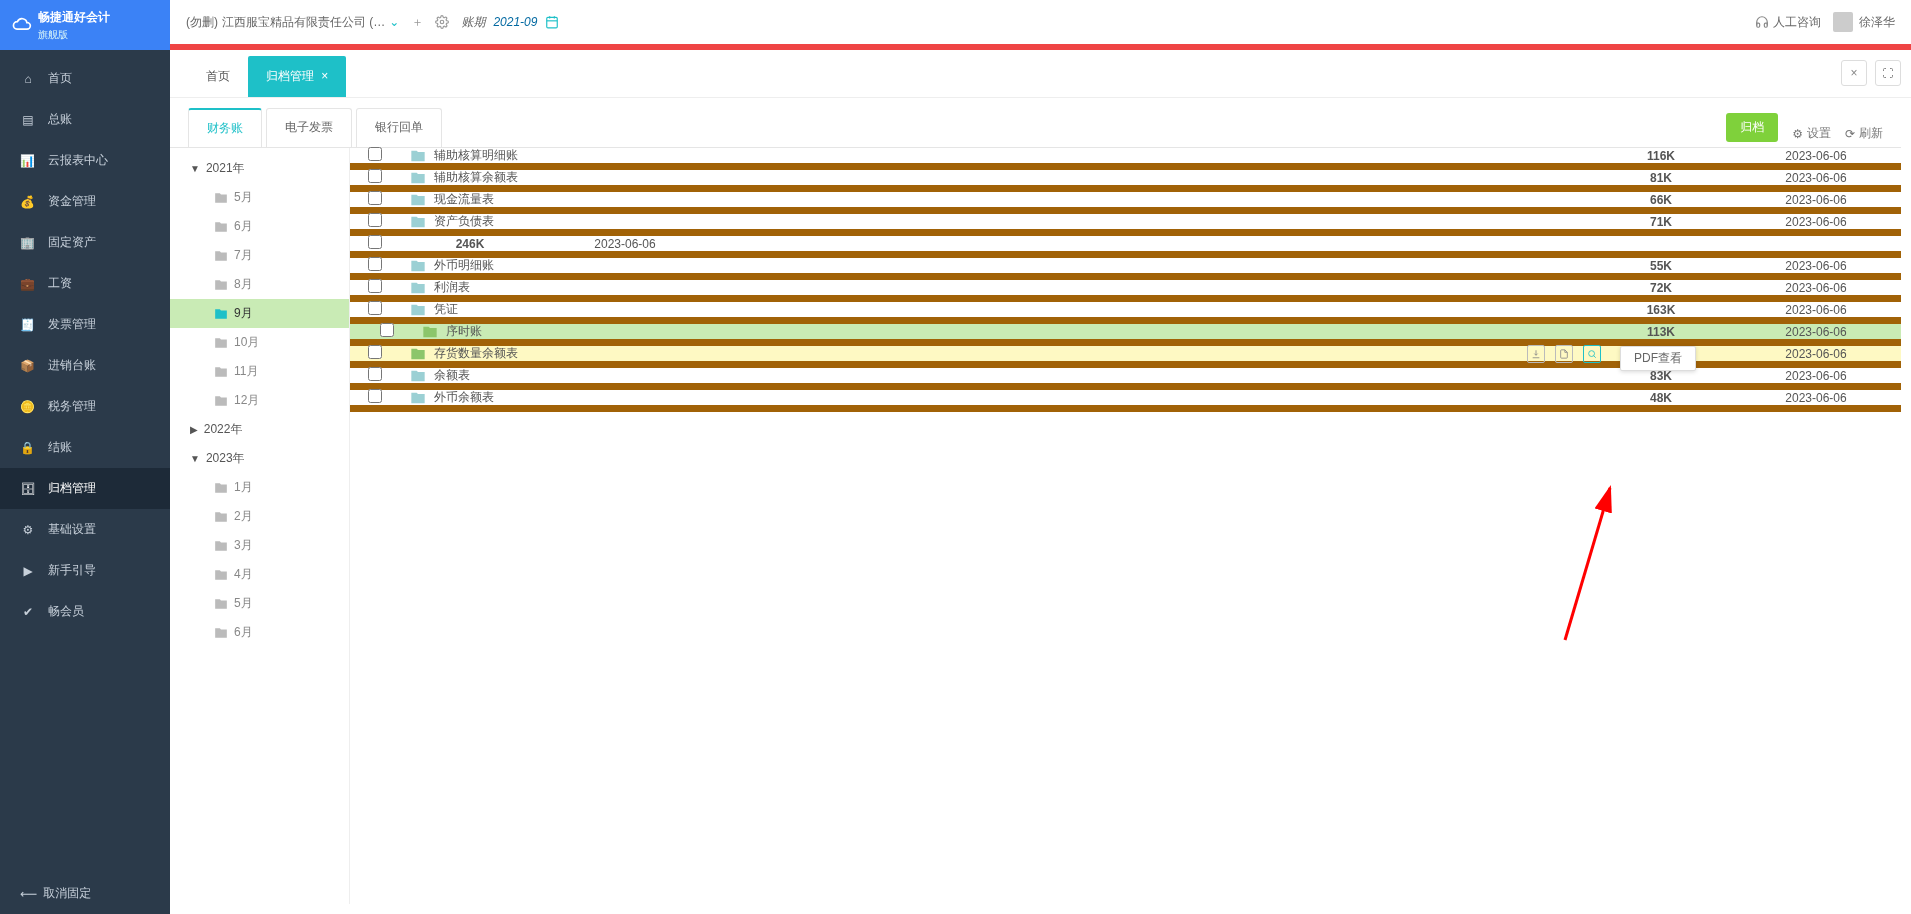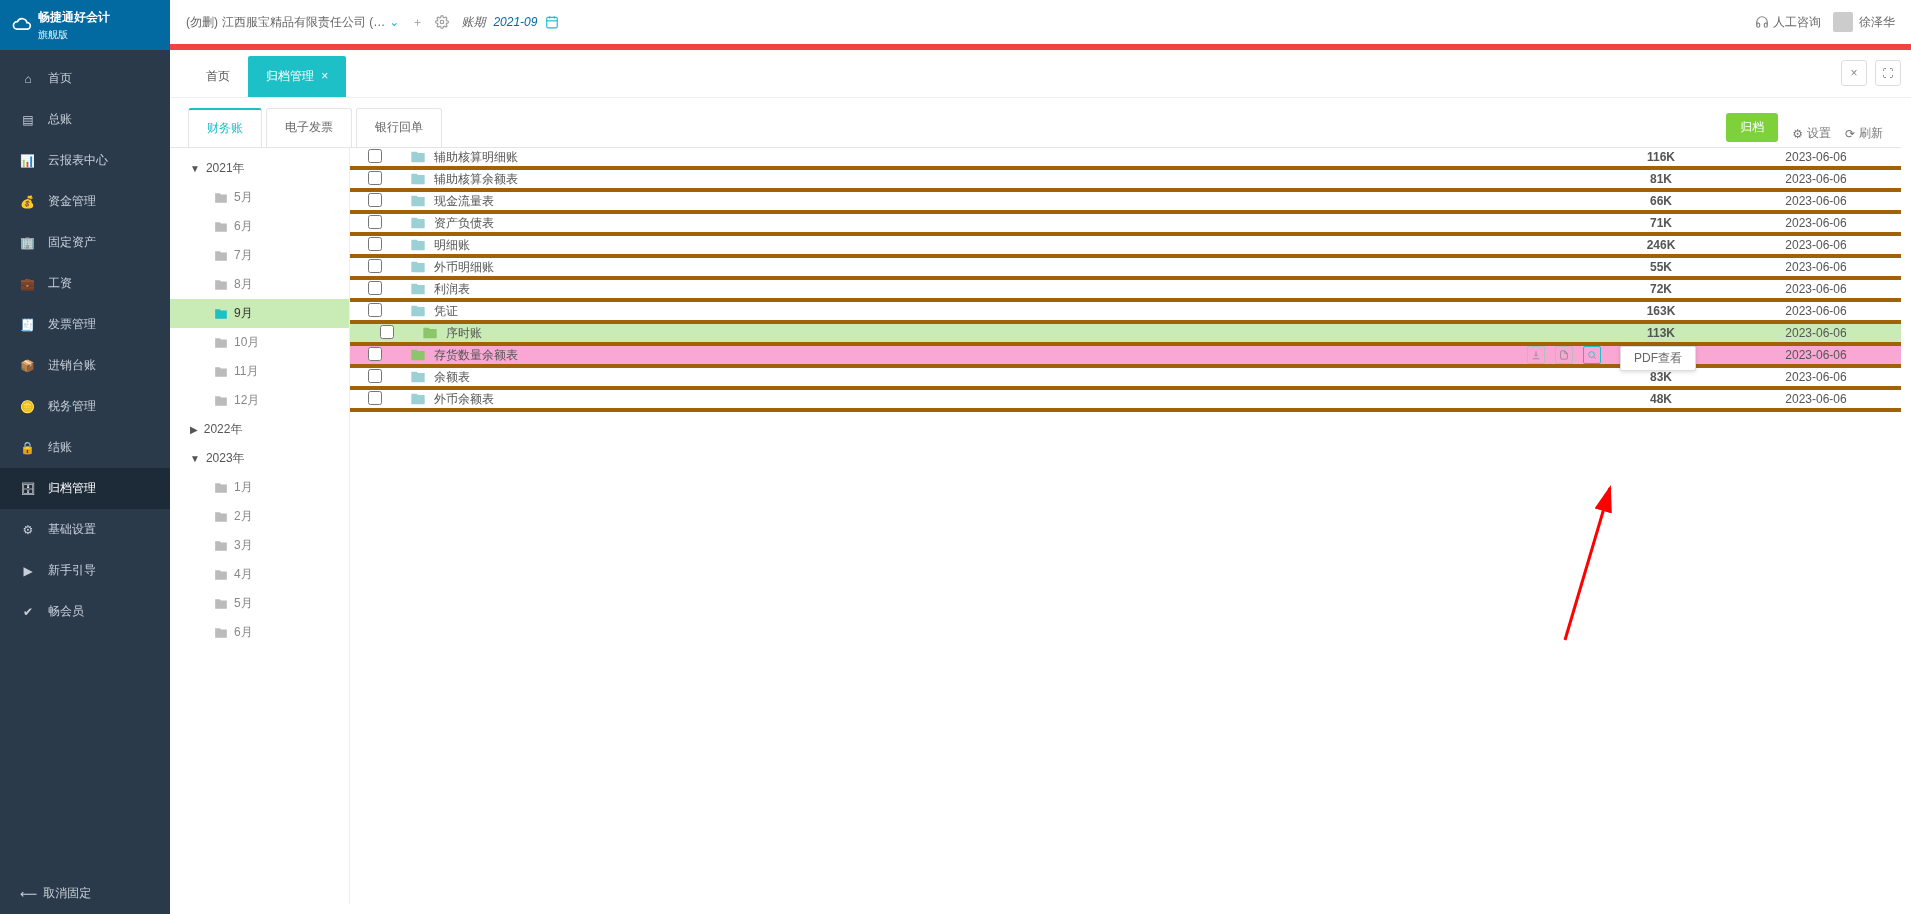--- a/index.html
+++ b/index.html
@@ -1,21 +1,21 @@
 <!DOCTYPE html>
 <html><head>
 <meta charset="utf-8">
 <style>
 *{margin:0;padding:0;box-sizing:border-box;font-family:"Microsoft YaHei",Arial,sans-serif;font-size:12px;}
 body{background:#f5f5f5;overflow:hidden;}
 .app{display:flex;width:1911px;height:914px;background:#fff;}
 
 
 .sidebar{width:170px;background:#2b3a4a;color:#c7d0da;display:flex;flex-direction:column;}
-.brand{background:#0369a1;color:#fff;height:50px;display:flex;align-items:center;padding:0 12px;font-size:14px;font-weight:bold;gap:6px;}
+.brand{background:#3b82f6;color:#fff;height:50px;display:flex;align-items:center;padding:0 12px;font-size:14px;font-weight:bold;gap:6px;}
 .brand-sub{font-size:10px;color:#d9f6f8;display:block;margin-top:2px;font-weight:normal;}
 .nav{flex:1;padding-top:8px;}
 .nav-item{display:flex;align-items:center;gap:12px;padding:12px 20px;cursor:pointer;color:#c7d0da;}
 .nav-item.active{background:#1d2a38;color:#fff;}
 .nav-item .ico{width:16px;height:16px;display:inline-flex;align-items:center;justify-content:center;}
 .sidebar-footer{padding:12px 20px;color:#c7d0da;display:flex;align-items:center;gap:6px;cursor:pointer;}
 
 
 .main{flex:1;display:flex;flex-direction:column;}
 .topbar{height:50px;display:flex;align-items:center;padding:0 16px;border-bottom:6px solid #ef4444;gap:12px;}
@@ -59,23 +59,23 @@
 .tree-item.month.sel .fold{color:#1ec0c8;}
 
 .table-wrap{flex:1;display:flex;flex-direction:column;}
 .thead{background:#3fc9d1;color:#fff;display:flex;align-items:center;height:36px;}
 .th{padding:0 10px;}
 .th.check{width:50px;text-align:center;}
 .th.name{flex:1;}
 .th.size{width:140px;text-align:center;}
 .th.date{width:170px;text-align:center;}
 .tbody{}
-.tr{display:flex;align-items:center;height:22px;border-bottom:4px solid #a16207;position:relative;}
+.tr{display:flex;align-items:center;height:22px;border-bottom:7px solid #a16207;position:relative;}
 .tr.hover{background:#c9ebb5;padding-left:12px;}
-.tr.hover2{background:#f9a8d4;}
+.tr.hover2{background:#fef9c3;}
 .td{padding:0 10px;color:#555;}
 .td.check{width:50px;text-align:center;}
 .td.name{flex:1;display:flex;align-items:center;gap:8px;}
 .td.size{width:140px;text-align:center;font-weight:bold;}
 .td.date{width:170px;text-align:center;}
 .folder-ico{color:#9bd0d4;}
 .tr.hover .folder-ico,.tr.hover2 .folder-ico{color:#8cc66b;}
 .row-actions{position:absolute;right:300px;display:flex;gap:10px;color:#888;}
 .row-actions .act{cursor:pointer;border:1px solid #bbb;border-radius:2px;width:18px;height:18px;display:flex;align-items:center;justify-content:center;font-size:10px;}
 .row-actions .act.hl{border-color:#1ec0c8;color:#1ec0c8;}
@@ -423,28 +423,20 @@
                       <path d="M10 4H2v16h20V6H12l-2-2z"></path>
                     </svg>
                   </span>
                   <span>资产负债表</span>
                 </div>
                 <div class="td size">71K</div>
                 <div class="td date">2023-06-06</div>
               </div>
               <div class="tr">
                 <div class="td check"><input type="checkbox" style=""></div>
-                <div class="td name">
-                  <span class="folder-ico">
-                    <svg width="16" height="16" viewBox="0 0 24 24" fill="currentColor">
-                      <path d="M10 4H2v16h20V6H12l-2-2z"></path>
-                    </svg>
-                  </span>
-                  <span>明细账</span>
-                </div>
                 <div class="td size">246K</div>
                 <div class="td date">2023-06-06</div>
               </div>
               <div class="tr">
                 <div class="td check"><input type="checkbox" style=""></div>
                 <div class="td name">
                   <span class="folder-ico">
                     <svg width="16" height="16" viewBox="0 0 24 24" fill="currentColor">
                       <path d="M10 4H2v16h20V6H12l-2-2z"></path>
                     </svg>

